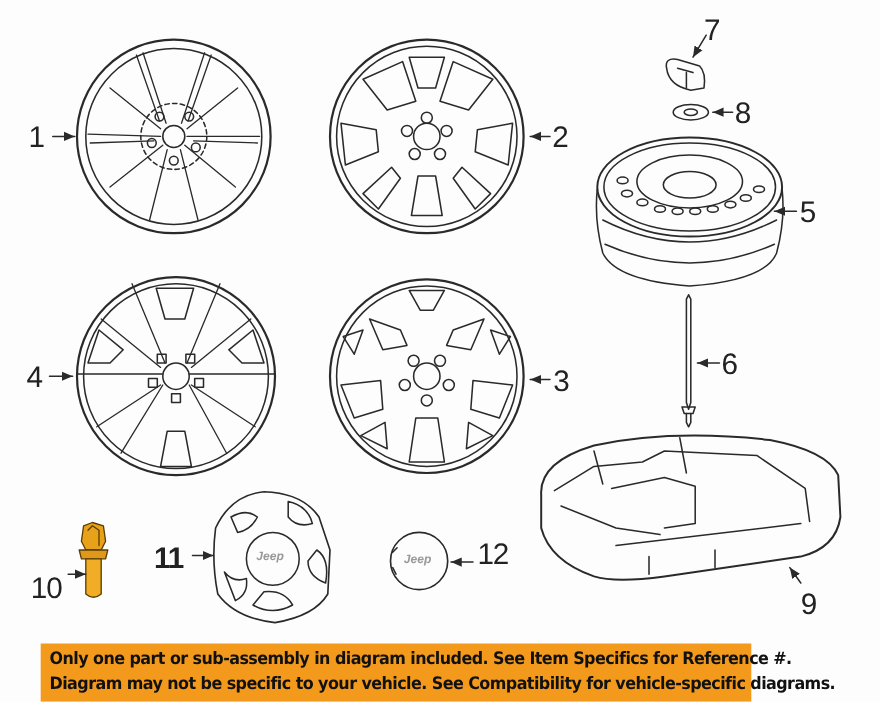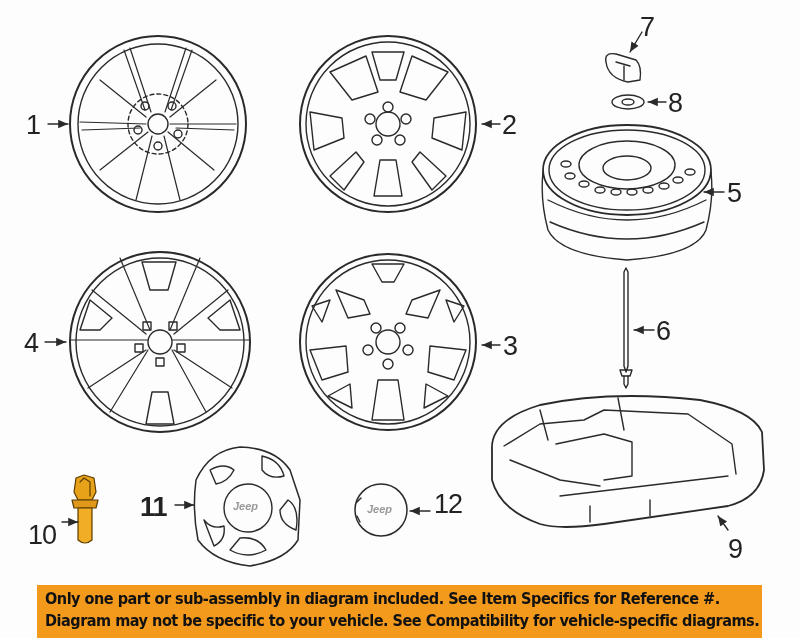--- a/index.html
+++ b/index.html
@@ -1,20 +1,20 @@
 <!DOCTYPE html>
 <html><head>
 <meta charset="utf-8">
 <style>
   html, body { margin: 0; padding: 0; background: #ffffff; }
   body { width: 800px; height: 638px; position: relative; overflow: hidden; font-family: "Liberation Sans", sans-serif; }
   #stage { position: absolute; left: 0; top: 0; width: 800px; height: 638px; background: #fdfdfd; }
   svg.art { position: absolute; left: 0; top: 0; width: 800px; height: 638px; }
   .callout { position: absolute; font-family: "Liberation Sans", sans-serif; font-size: 27px; color: #222; line-height: 1; letter-spacing: -1px; }
-  .banner { position: absolute; left: 37px; top: 585px; width: 725px; height: 53px; background: #f39a1c; box-sizing: border-box; padding: 3px 0 0 8px; }
+  .banner { position: absolute; left: 37px; top: 585px; width: 646px; height: 53px; background: #f39a1c; box-sizing: border-box; padding: 3px 0 0 8px; }
   .banner-line { display: block; font-family: "DejaVu Sans", sans-serif; font-weight: bold; font-size: 15.6px; color: #111; letter-spacing: -0.55px; line-height: 22px; white-space: nowrap; transform: scaleX(0.93); transform-origin: left center; }
 </style>
 </head>
 <body>
 
 <div id="stage">
 
 <svg class="art" viewBox="0 0 800 638" fill="none" stroke="#2a2a2a" stroke-width="1.4" stroke-linecap="round" stroke-linejoin="round">
   <defs>
     <marker id="ah" markerWidth="8" markerHeight="8" refX="7" refY="4" orient="auto">

